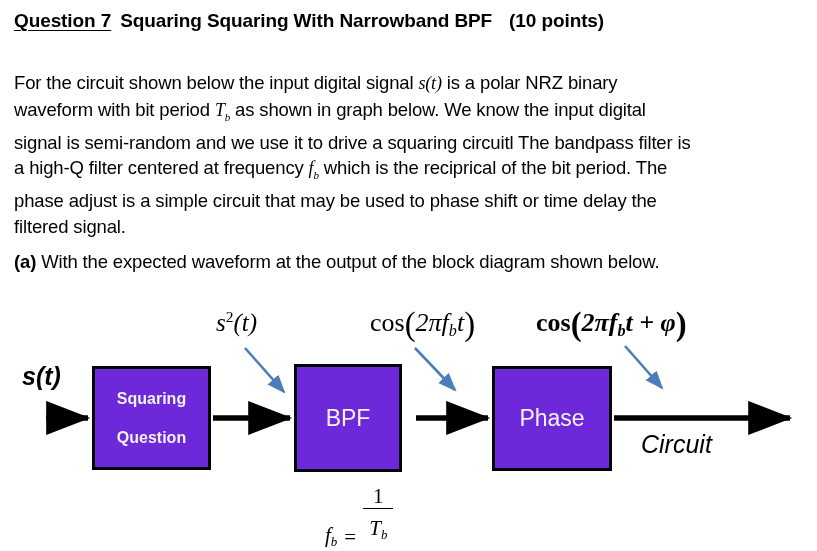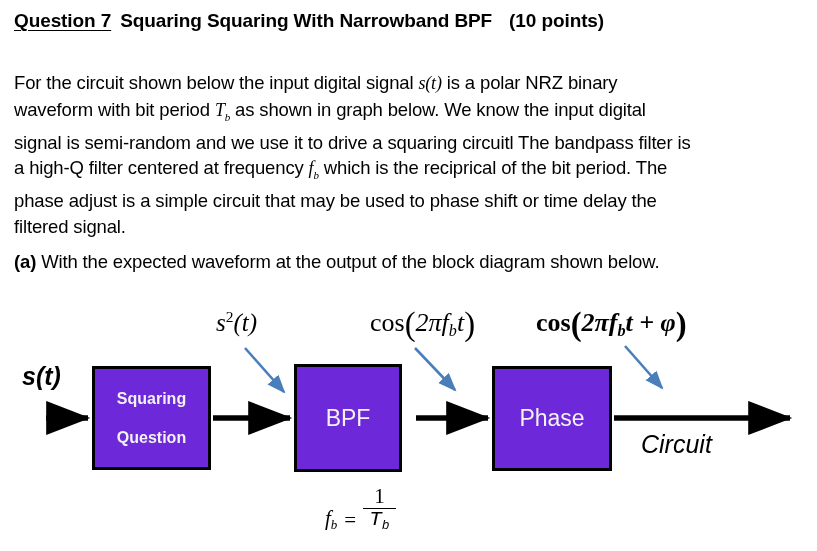--- a/index.html
+++ b/index.html
@@ -193,24 +193,23 @@
   #eq-fb .eq-eq { margin: 0 7px; }
   #eq-fb .frac {
     display: inline-flex;
     flex-direction: column;
     align-items: center;
     vertical-align: middle;
     line-height: 1.08;
   }
   #eq-fb .frac .num { padding: 0 6px; }
   #eq-fb .frac .den {
-    padding: 0 6px;
+    padding: 8px 6px;
     border-top: 1.4px solid #000;
     font-style: italic;
-    font-family: Liberation Mono, monospace;
   }
   #eq-fb .frac .den sub {
     font-size: 0.62em;
     vertical-align: -0.3em;
   }
 </style>
 </head>
 <body>
 
 <div id="question-header">

